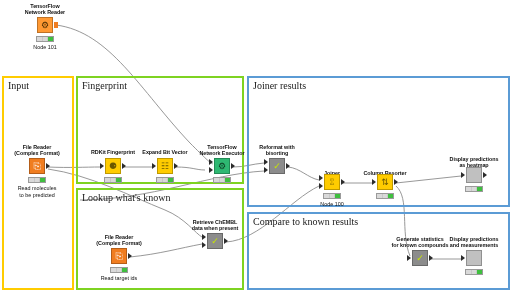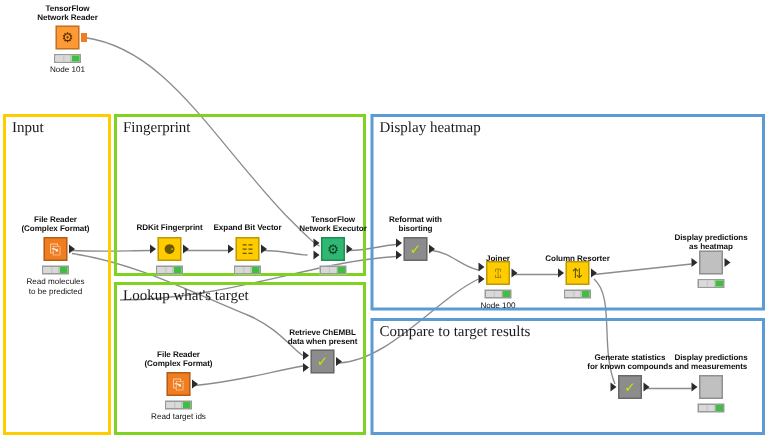--- a/index.html
+++ b/index.html
@@ -142,27 +142,27 @@
       <path d="M 431,259 L 461,259" fill="none" stroke="#8c8c8c" stroke-width="0.9"></path>
     </svg>
   <div id="groups-layer">
       <div class="group-box" style="left: 2px; top: 76px; width: 72px; height: 214px; border: 2px solid rgb(255, 204, 0);">
         <div class="group-title">Input</div>
       </div>
       <div class="group-box" style="left: 76px; top: 76px; width: 168px; height: 108px; border: 2px solid rgb(126, 211, 33);">
         <div class="group-title">Fingerprint</div>
       </div>
       <div class="group-box" style="left: 76px; top: 188px; width: 168px; height: 102px; border: 2px solid rgb(126, 211, 33);">
-        <div class="group-title">Lookup what's target</div>
+        <div class="group-title">Lookup what's known</div>
       </div>
       <div class="group-box" style="left: 247px; top: 76px; width: 263px; height: 131px; border: 2px solid rgb(91, 155, 213);">
-        <div class="group-title">Display heatmap</div>
+        <div class="group-title">Joiner results</div>
       </div>
       <div class="group-box" style="left: 247px; top: 212px; width: 263px; height: 78px; border: 2px solid rgb(91, 155, 213);">
-        <div class="group-title">Compare to target results</div>
+        <div class="group-title">Compare to known results</div>
       </div>
     </div>
   <div id="nodes-layer">
       <div class="node" style="left: 45px; top: 25px;">
         <div class="node-name" style="left: 0px; top: -22px; width: 96px; margin-left: -48px; transform: none;">TensorFlow
 Network Reader</div>
         <div class="node-body" style="background: rgb(255, 153, 51);">
           <span class="node-glyph" style="color: rgb(74, 45, 0);">⚙</span>
         </div>
         <span class="port out sq" style="top: -3px; background: rgb(240, 125, 32);"></span>

